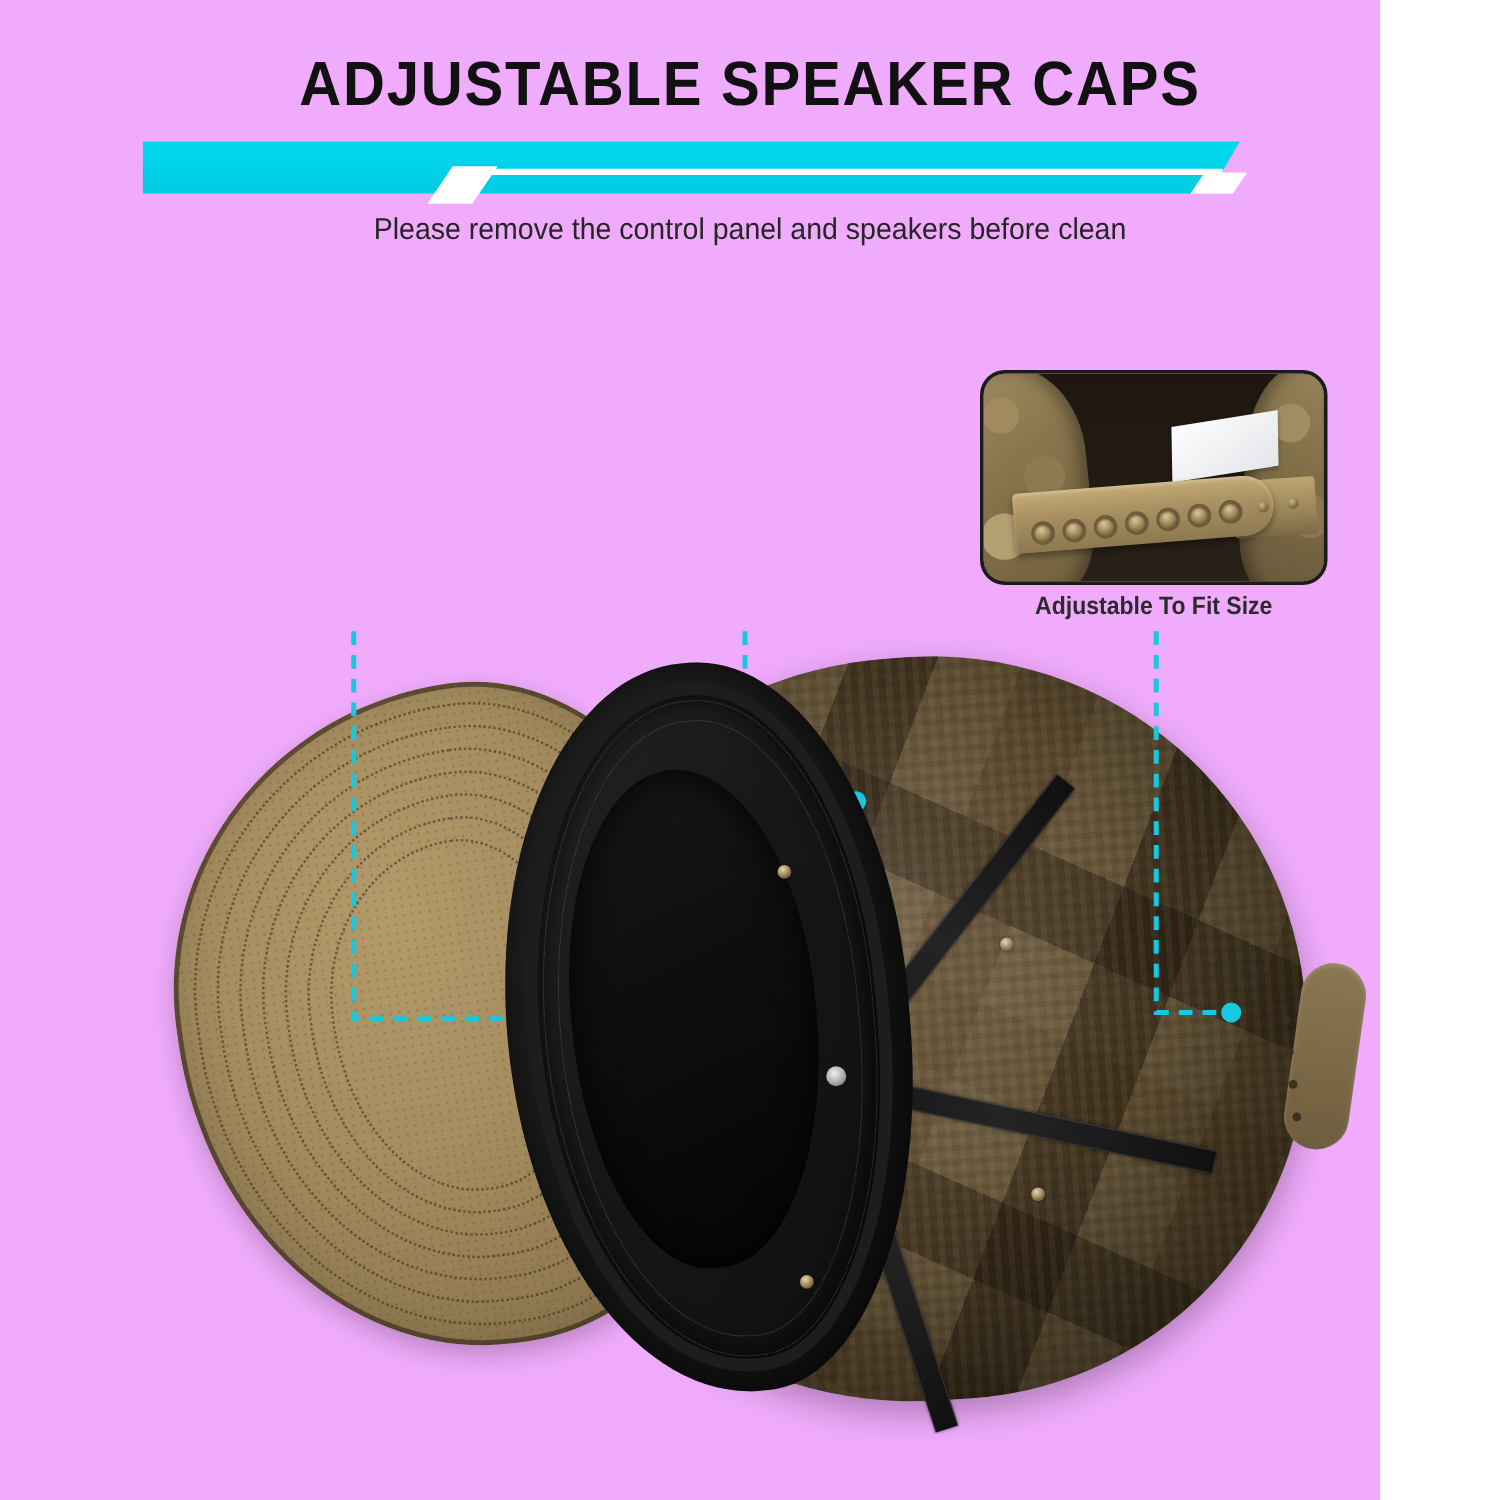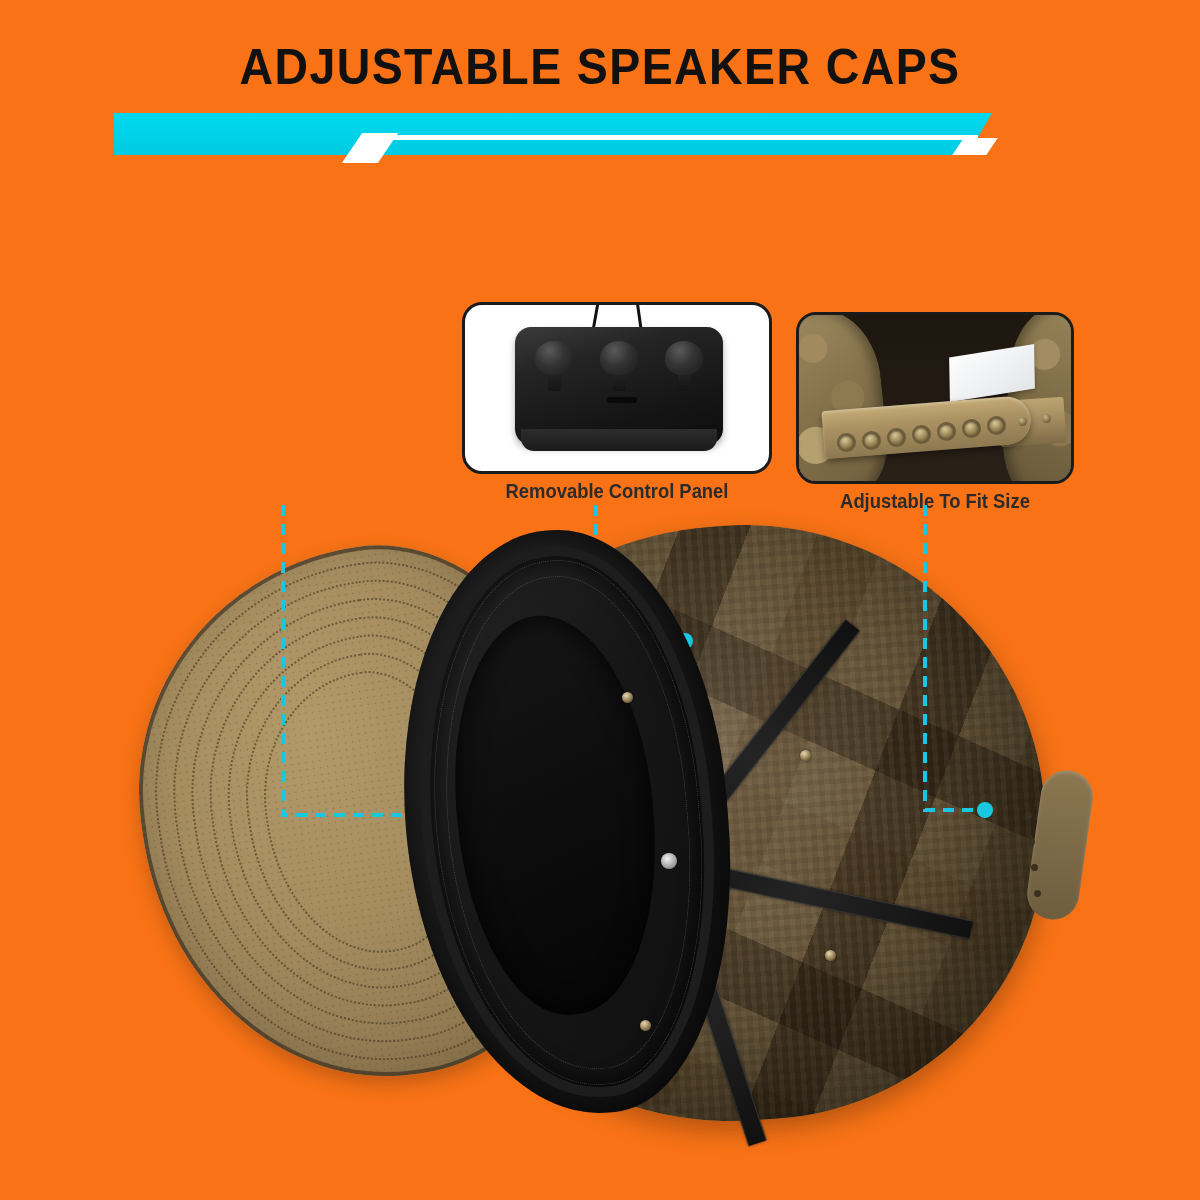--- a/index.html
+++ b/index.html
@@ -4,21 +4,21 @@
 <title>Adjustable Speaker Caps</title>
 <style>
   html,body{margin:0;padding:0;}
   body{
     width:1200px;height:1200px;
     background:#ffffff;
     font-family:"Liberation Sans", sans-serif;
     overflow:hidden;
     position:relative;
   }
-  .page{position:relative;width:1200px;height:1200px;overflow:hidden;background:#f97316;}
+  .page{position:relative;width:1104px;height:1200px;overflow:hidden;background:#f0abfc;}
 
   
   .title{
     position:absolute;left:0;top:38px;width:1200px;
     text-align:center;
     font-family:"Liberation Sans", sans-serif;
     font-weight:700;
     font-size:50px;
     letter-spacing:1.5px;
     color:#111111;
@@ -87,21 +87,21 @@
   }
 
   #box-speaker{left:140px;top:302px;width:310px;height:172px;}
   #box-speaker .frame{width:310px;height:172px;}
   #box-speaker .caption{top:178px;width:310px;}
 
   #box-panel{left:462px;top:302px;width:310px;height:172px;}
   #box-panel .frame{width:310px;height:172px;}
   #box-panel .caption{top:178px;width:310px;}
 
-  #box-strap{left:784px;top:312px;width:278px;height:172px;margin-left:12px;}
+  #box-strap{left:784px;top:296px;width:278px;height:172px;}
   #box-strap .frame{width:278px;height:172px;}
   #box-strap .caption{top:178px;width:278px;}
 
   
   .spk-wire{
     position:absolute;left:156px;top:-12px;width:3px;height:34px;
     background:#151515;transform:rotate(9deg);border-radius:2px;
   }
   .spk-body{
     position:absolute;left:56px;top:20px;width:196px;height:130px;
@@ -347,38 +347,25 @@
 
   <div class="title">ADJUSTABLE SPEAKER CAPS</div>
 
   <div class="band-wrap">
     <div class="band-main"></div>
     <div class="band-slash"></div>
     <div class="band-gap"></div>
     <div class="band-lower-tip"></div>
   </div>
 
-
-
-  <div class="callout" id="box-panel">
-    <div class="frame">
-      <div class="cp-wire" style="left:130px;top:-14px;height:40px;transform:rotate(10deg);"></div>
-      <div class="cp-wire" style="left:172px;top:-14px;height:40px;transform:rotate(-8deg);"></div>
-      <div class="cp-body"></div>
-      <div class="cp-stem" style="left:83px;top:56px;"></div>
-      <div class="cp-stem" style="left:148px;top:56px;"></div>
-      <div class="cp-stem" style="left:213px;top:56px;"></div>
-      <div class="cp-btn" style="left:70px;top:36px;"></div>
-      <div class="cp-btn" style="left:135px;top:36px;"></div>
-      <div class="cp-btn" style="left:200px;top:36px;"></div>
-      <div class="cp-slot"></div>
-      <div class="cp-base"></div>
-    </div>
-    <div class="caption">Removable Control Panel</div>
+  <div class="subtitle-clip">
+    <div class="subtitle">Please remove the control panel and speakers before clean</div>
   </div>
+
+
 
   <div class="callout" id="box-strap">
     <div class="frame">
       <div class="strap-scene">
         <div class="strap-dark"></div>
         <div class="strap-camo-l"></div>
         <div class="strap-camo-r"></div>
         <div class="strap-white"></div>
         <div class="strap-band2"></div>
         <div class="strap-band"></div>

